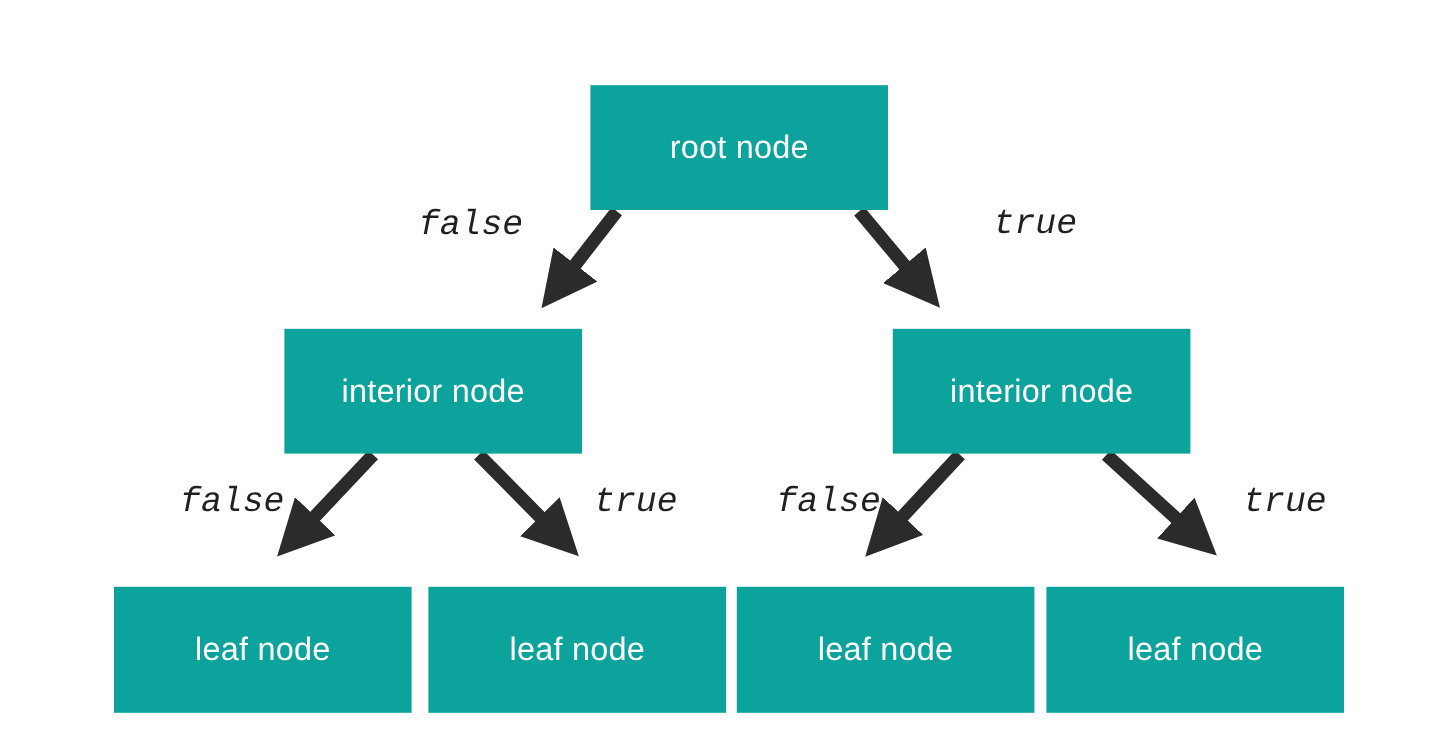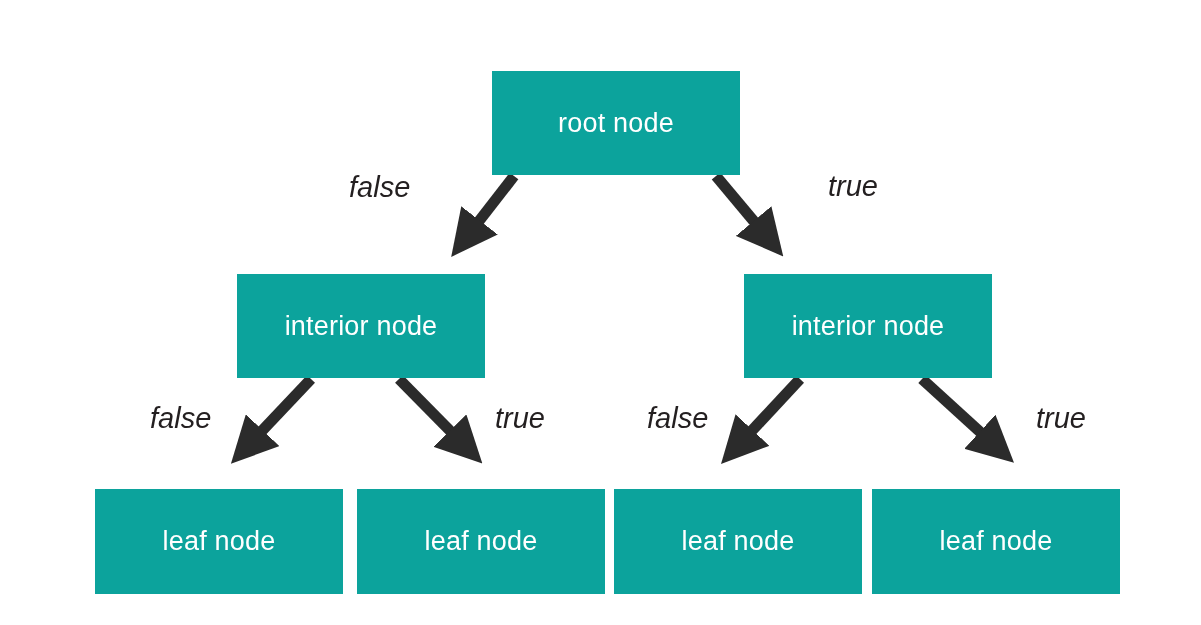--- a/index.html
+++ b/index.html
@@ -37,21 +37,21 @@
     font-weight: 400;
     letter-spacing: 0.2px;
     z-index: 3;
   }
   .node-label {
     pointer-events: none;
     line-height: 1;
   }
   .edge-label {
     position: absolute;
-    font-family: Liberation Sans, sans-serif;
+    font-family: Liberation Mono, monospace;
     font-style: italic;
     font-size: 29px;
     color: #231f20;
     white-space: nowrap;
     z-index: 4;
     line-height: 1;
   }
 </style>
 </head>
 <body>

